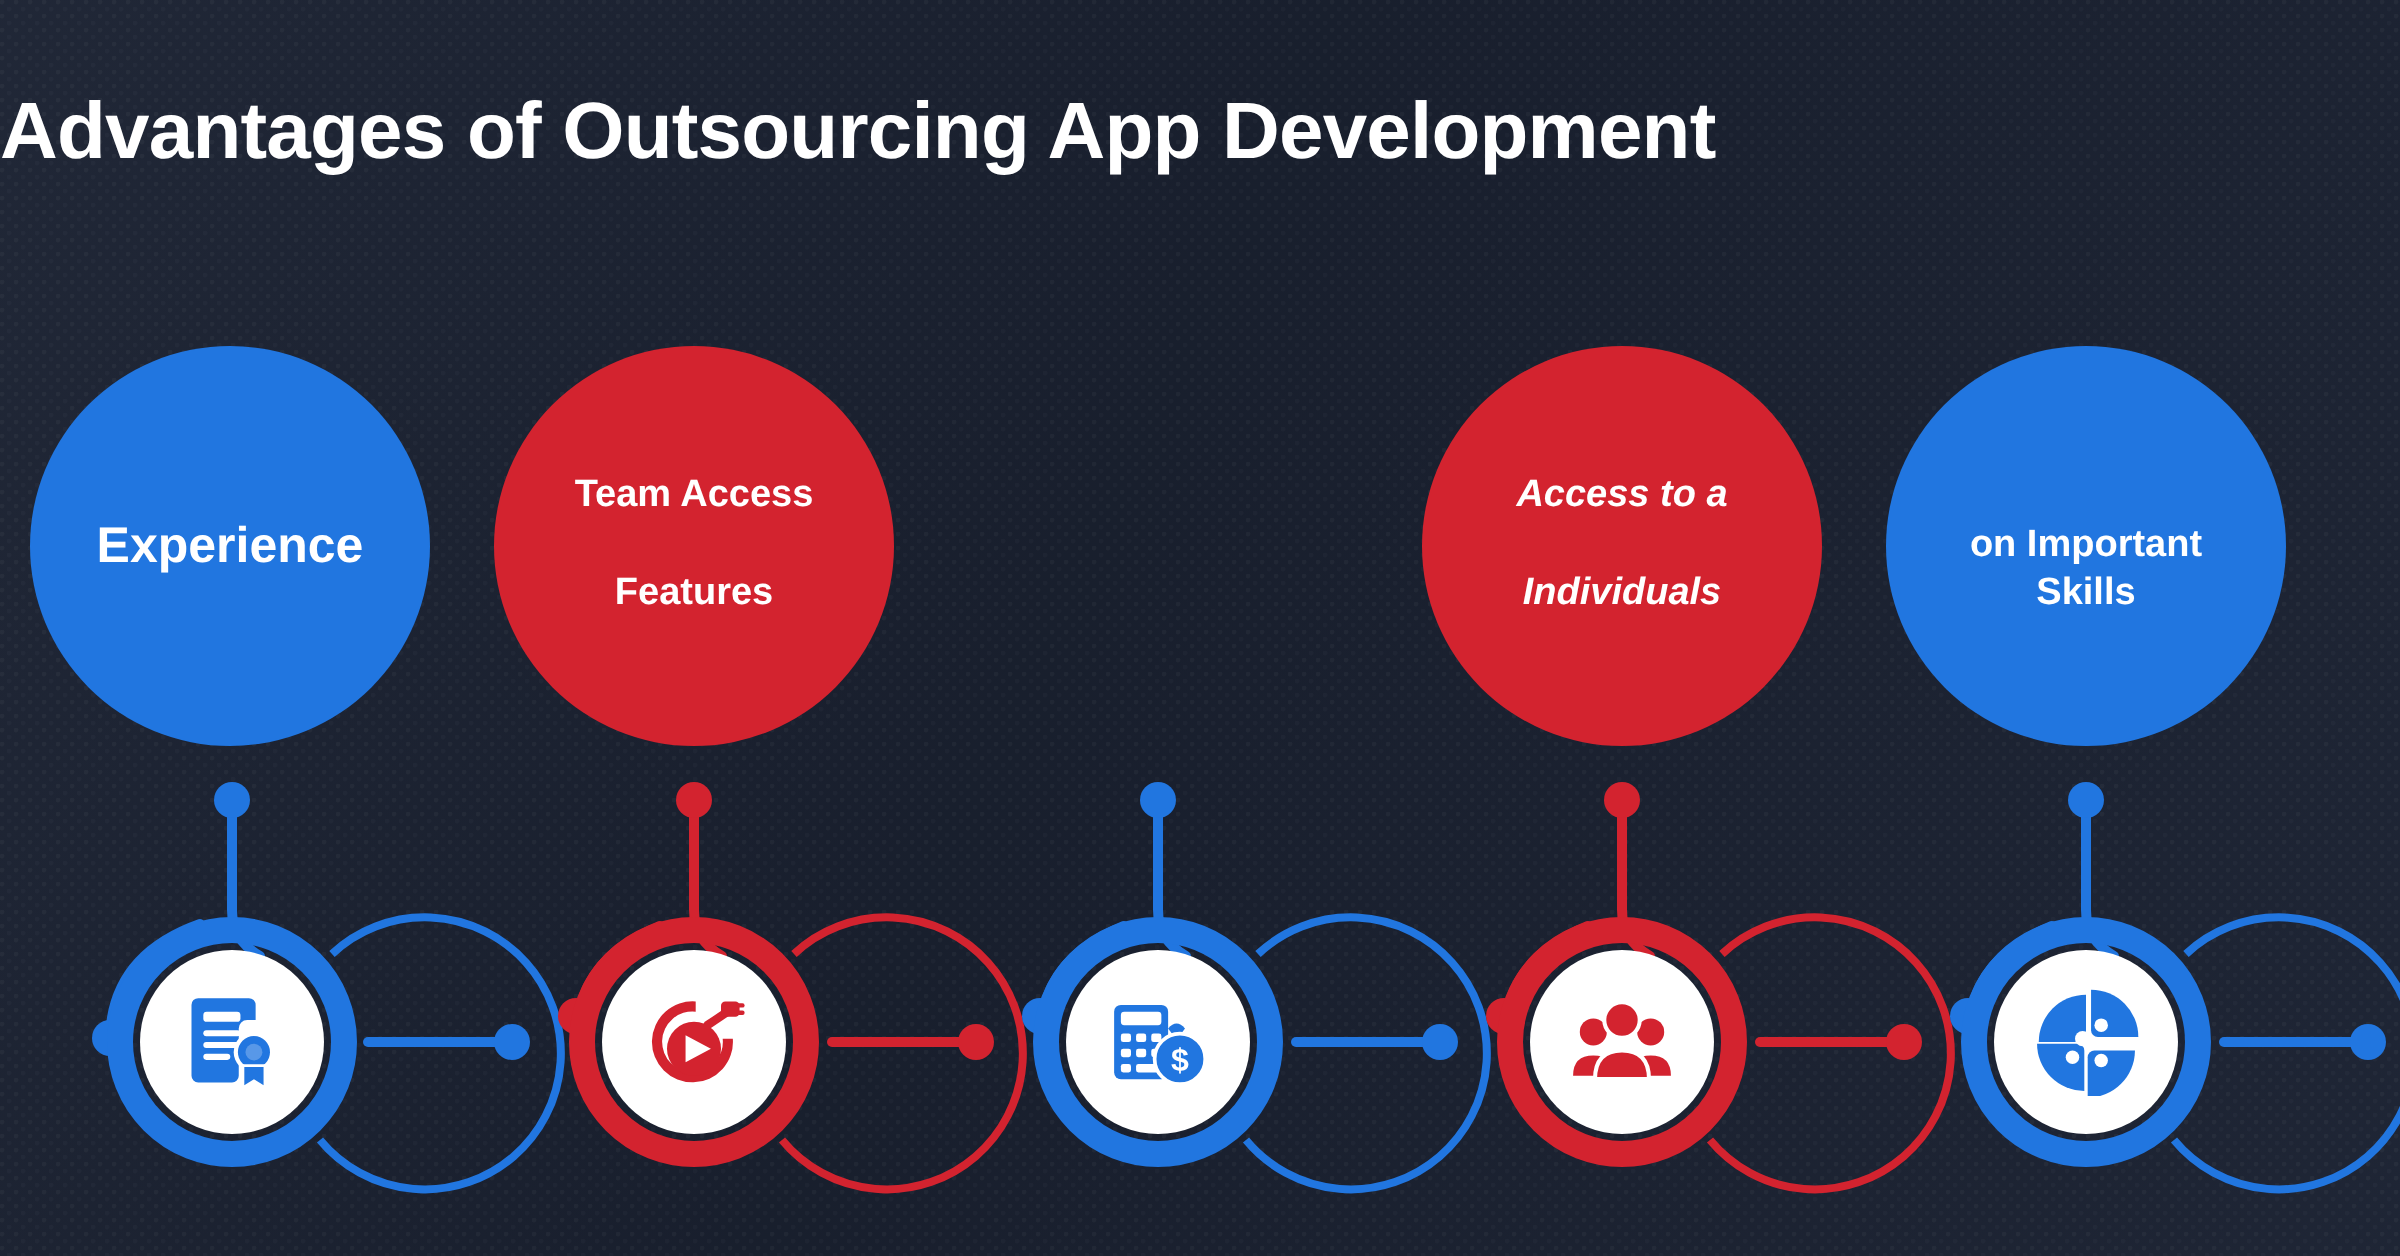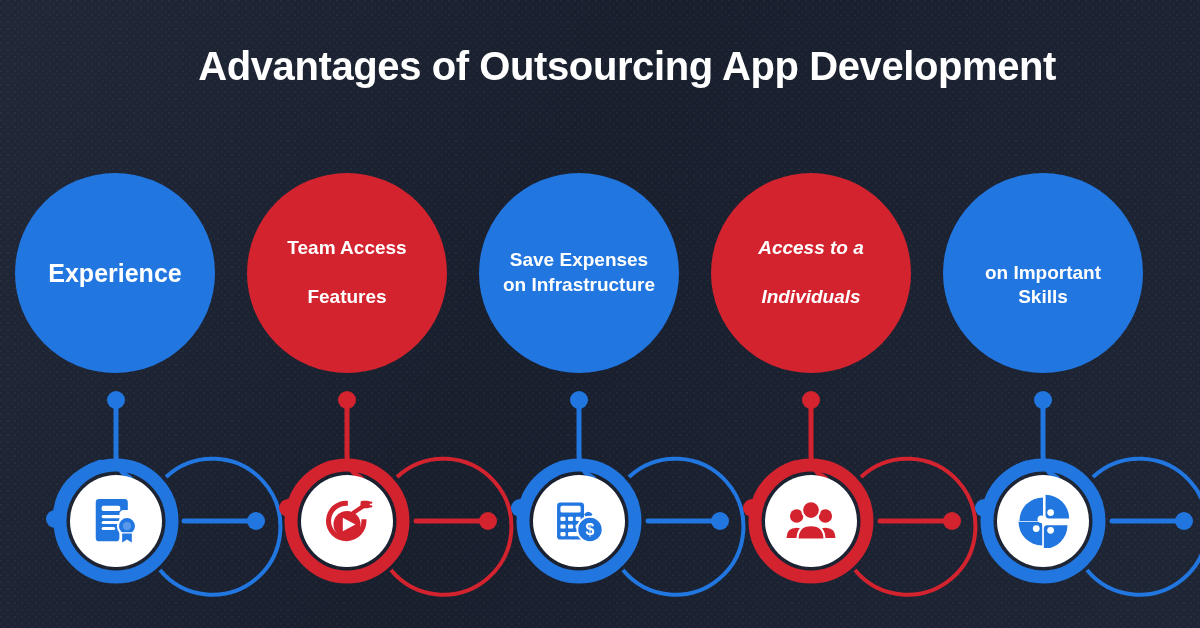--- a/index.html
+++ b/index.html
@@ -18,21 +18,21 @@
       radial-gradient(circle at 1px 1px, rgba(255,255,255,0.022) 1px, transparent 1.4px),
       linear-gradient(115deg, rgba(255,255,255,0.022) 0%, rgba(0,0,0,0.10) 45%, rgba(255,255,255,0.015) 100%);
     background-size: 7px 7px, 7px 7px, 100% 100%;
     background-position: 0 0, 3.5px 3.5px, 0 0;
     pointer-events:none;
   }
 
   #title {
     position:absolute;
     top:44px; left:0; width:1056px;
-    text-align:right;
+    text-align:left;
     color:#ffffff;
     font-size:40px;
     font-weight:bold;
     letter-spacing:-0.4px;
     white-space:nowrap;
   }
 
   #bubbles { position:absolute; top:0; left:0; width:1200px; height:400px; }
   .bubble {
     position:absolute;
@@ -136,26 +136,20 @@
   </div>
 
   <div class="bubble" style="left:247px; top:173px; width:200px; height:200px; background:#d3232f; font-size:19px;">
     <span class="bubble-text">
       <span>Team Access</span><br>
       <br>
       <span>Features</span>
     </span>
   </div>
 
-  <div class="bubble" style="left:479px; top:173px; width:200px; height:200px; background:#2176e0; font-size:19px;">
-    <span class="bubble-text">
-      <span>Save Expenses</span><br>
-      <span>on Infrastructure</span>
-    </span>
-  </div>
 
   <div class="bubble" style="left:711px; top:173px; width:200px; height:200px; background:#d3232f; font-size:19px;font-style:italic;">
     <span class="bubble-text">
       <span>Access to a</span><br>
       <br>
       <span>Individuals</span>
     </span>
   </div>
 
   <div class="bubble" style="left:943px; top:173px; width:200px; height:200px; background:#2176e0; font-size:19px;">

